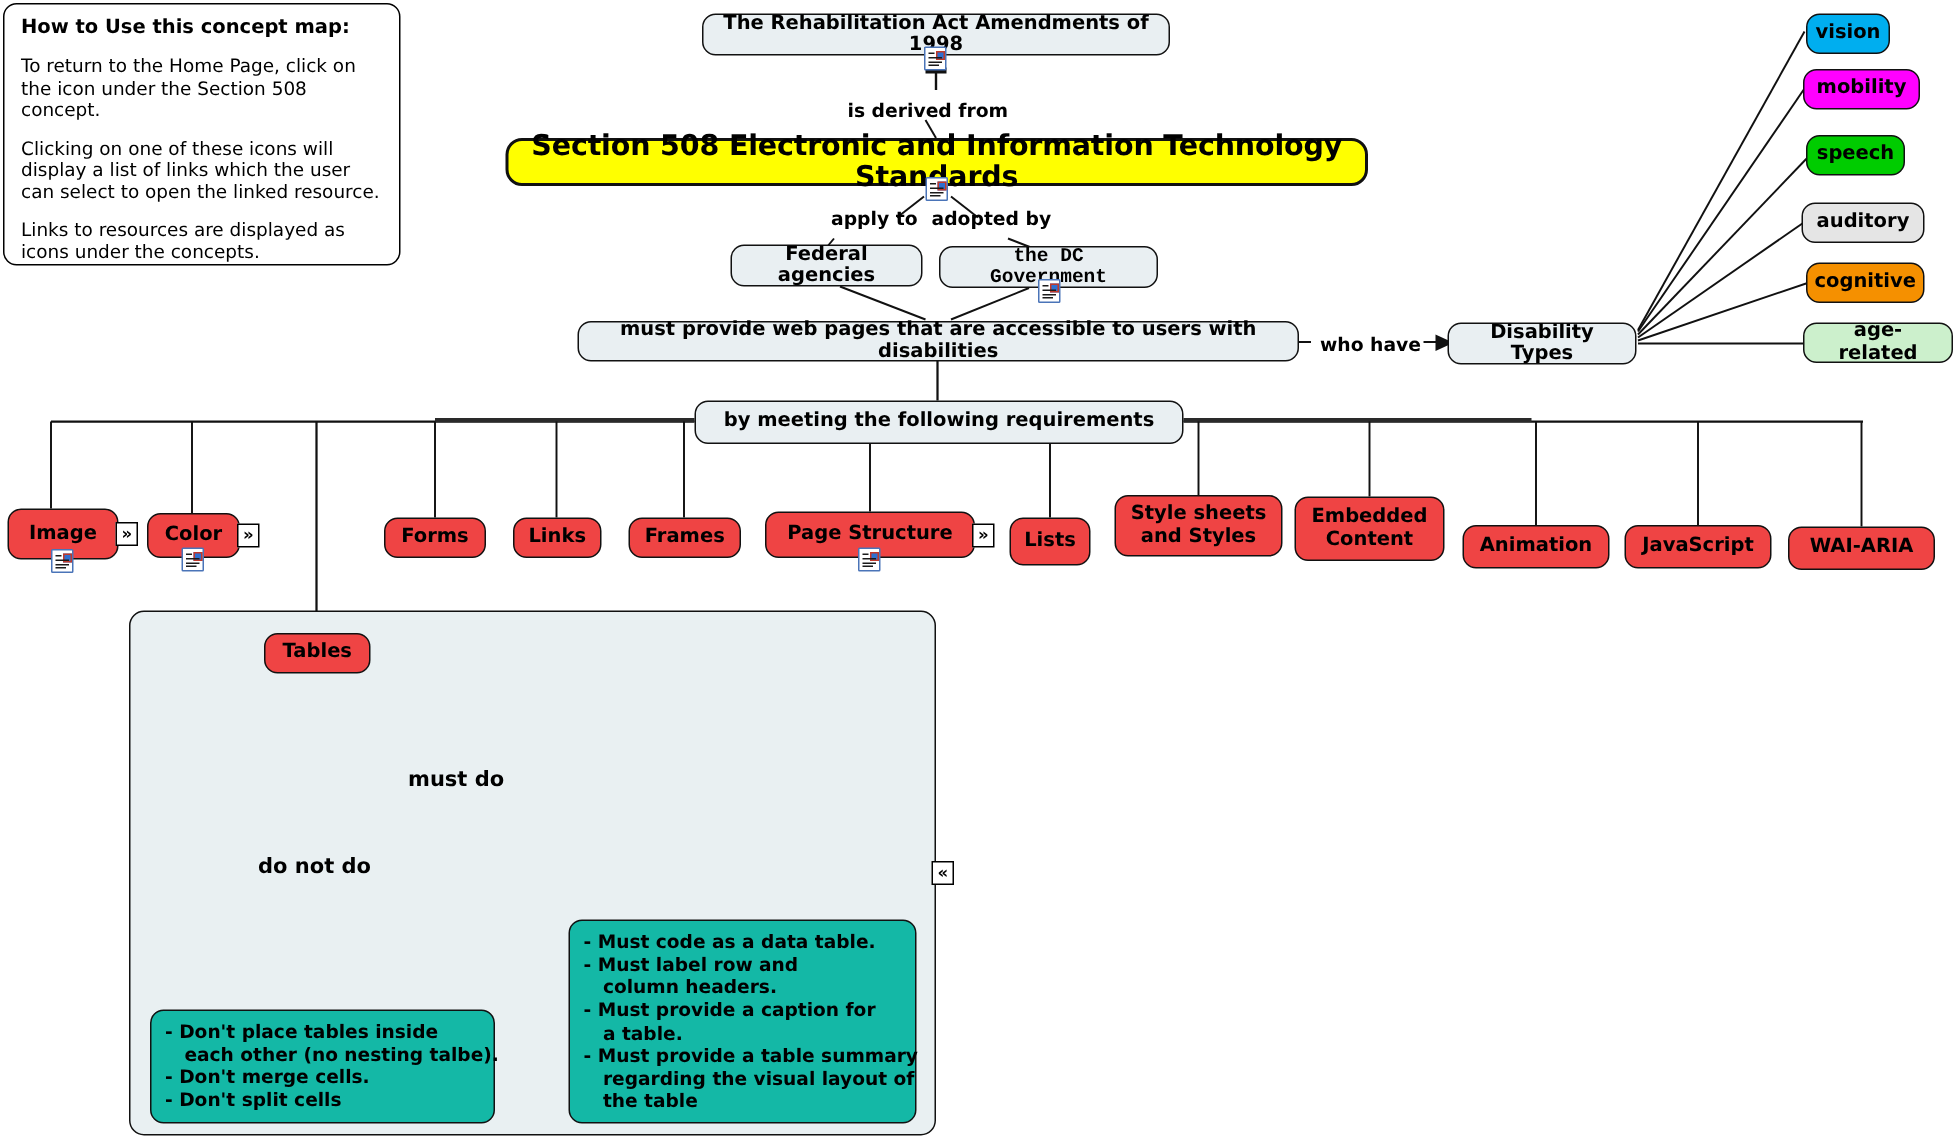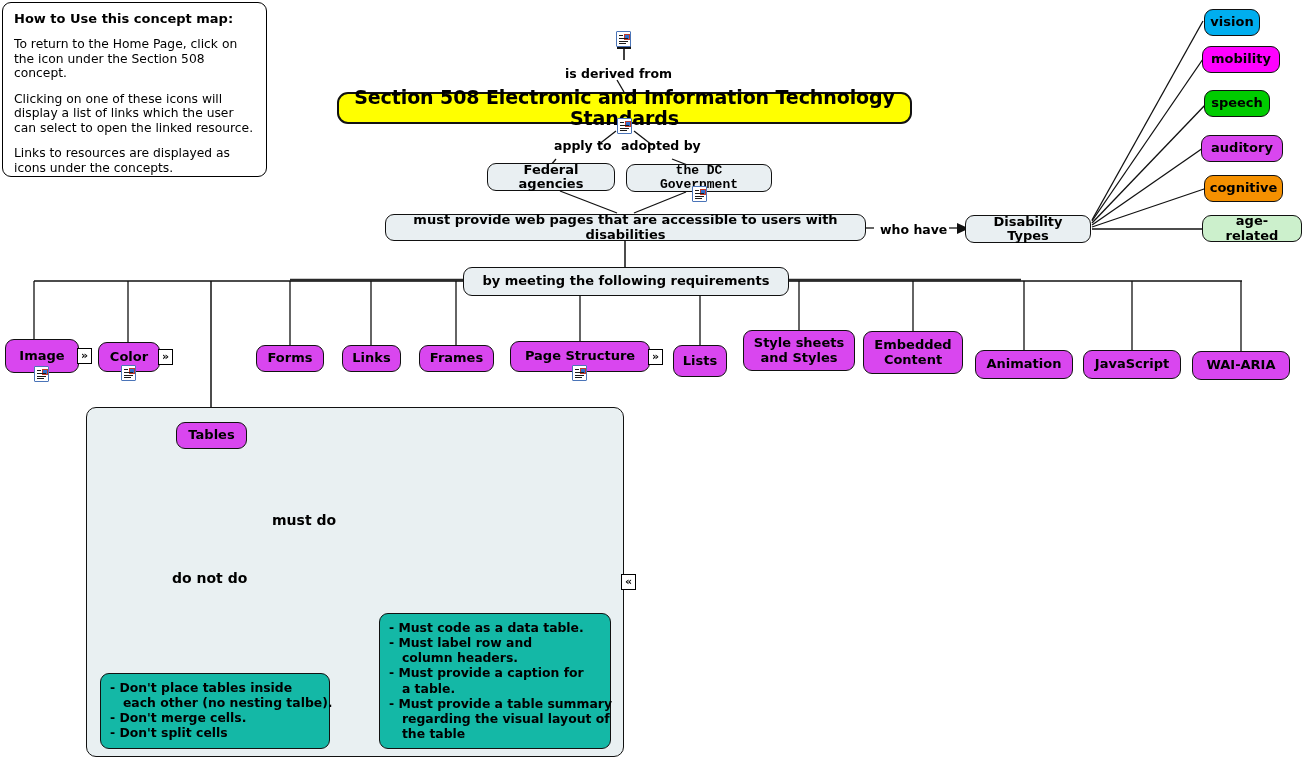--- a/index.html
+++ b/index.html
@@ -37,21 +37,21 @@
     align-items: center;
     justify-content: center;
     text-align: center;
     font-weight: bold;
     color: #000000;
     font-size: 13px;
     line-height: 1.08;
     padding: 2px 7px;
     z-index: 5;
   }
-  .node.white { background: #d946ef; }
+  .node.white { background: #ef4444; }
 
   .node.banner {
     background: #ffff00;
     border-radius: 11px;
     font-size: 19px;
     border-width: 2px;
     letter-spacing: -0.1px;
   }
 
   
@@ -236,20 +236,23 @@
     </g>
   </svg>
 
   <div id="legend">
     <h1>How to Use this concept map:</h1>
     <p>To return to the Home Page, click on the icon under the Section 508 concept.</p>
     <p>Clicking on one of these icons will display a list of links which the user can select to open the linked resource.</p>
     <p>Links to resources are displayed as icons under the concepts.</p>
   </div>
 
+  <div class="node" style="left:468px; top:9px; width:312px; height:28px;">
+    <span>The Rehabilitation Act Amendments of 1998</span>
+  </div>
 
   <div class="resicon" style="left:616px; top:31px;">
     <div class="frame"></div>
     <div class="l1"></div>
     <div class="thumb"></div>
     <div class="l2"></div>
     <div class="l3"></div>
     <div class="l4"></div>
   </div>
 
@@ -301,21 +304,21 @@
   <div id="disability-col">
       <div class="node" style="left: 1204px; top: 9px; width: 56px; height: 27px; background: rgb(0, 174, 239);">
         <span>vision</span>
       </div>
       <div class="node" style="left: 1202px; top: 46px; width: 78px; height: 27px; background: rgb(255, 0, 255);">
         <span>mobility</span>
       </div>
       <div class="node" style="left: 1204px; top: 90px; width: 66px; height: 27px; background: rgb(0, 204, 0); align-items: center;">
         <span>speech</span>
       </div>
-      <div class="node" style="left: 1201px; top: 135px; width: 82px; height: 27px; background: #d946ef;">
+      <div class="node" style="left: 1201px; top: 135px; width: 82px; height: 27px; background: #e5e5e5;">
         <span>auditory</span>
       </div>
       <div class="node" style="left: 1204px; top: 175px; width: 79px; height: 27px; background: rgb(245, 144, 0);">
         <span>cognitive</span>
       </div>
       <div class="node" style="left: 1202px; top: 215px; width: 100px; height: 27px; background: rgb(204, 240, 204);">
         <span>age-related</span>
       </div>
     </div>
 

